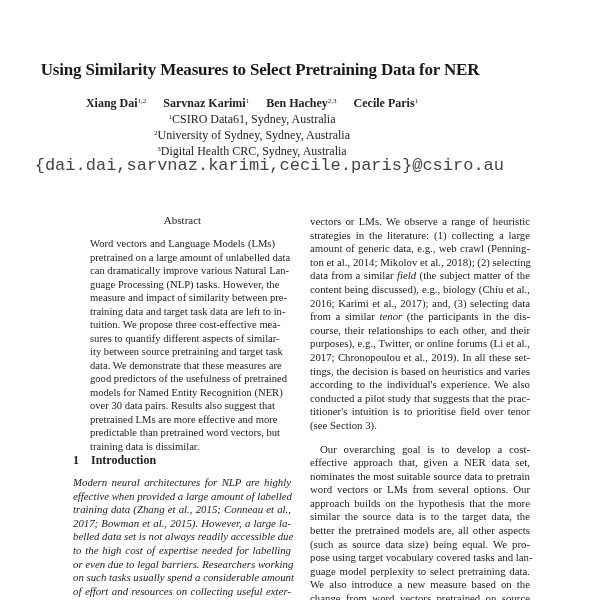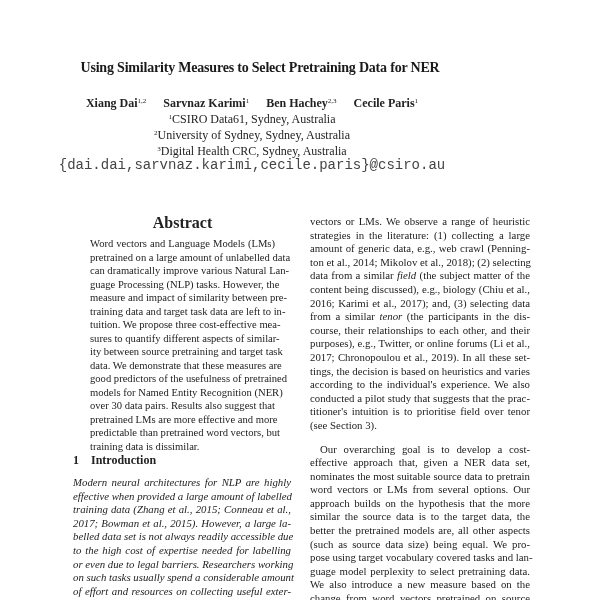--- a/index.html
+++ b/index.html
@@ -1,28 +1,28 @@
 <!DOCTYPE html>
 <html><head>
   <meta charset="utf-8">
   <style>
     html, body { margin: 0; padding: 0; background: #ffffff; }
     body { width: 600px; height: 600px; position: relative; overflow: hidden;
            font-family: "Liberation Serif", "DejaVu Serif", serif; color: #222; }
     .title { position: absolute; left: 0; width: 520px; top: 60px; text-align: center;
-             font-weight: bold; font-size: 14px; letter-spacing: -0.2px; color: #1a1a1a; }
+             font-weight: bold; font-size: 17px; letter-spacing: -0.2px; color: #1a1a1a; }
     .authors { position: absolute; left: 0; width: 504px; top: 94px; text-align: center;
                font-size: 12px; line-height: 14px; }
     .authors .names { font-weight: bold; }
     .authors .names span.author { margin: 0 7px; }
     .authors sup { font-size: 7px; font-weight: normal; vertical-align: 4px; }
-    .authors .mono { font-family: "Liberation Mono", "DejaVu Sans Mono", monospace; font-size: 14px;
-                     color: #444; line-height: 15px; }
+    .authors .mono { font-family: "Liberation Mono", "DejaVu Sans Mono", monospace; font-size: 17px;
+                     color: #444; line-height: 15px; text-align: right; }
     .abstract-title { position: absolute; left: 90px; width: 185px; top: 214px; text-align: center;
-                      font-weight: bold; font-size: 16px; }
+                      font-weight: normal; font-size: 11px; }
     .abstract { position: absolute; left: 90px; width: 185px; top: 237px; font-size: 10.6px;
                 line-height: 13.5px; text-align: justify; }
     .line { display: block; text-align: justify; text-align-last: justify; white-space: nowrap; }
     .line.last { text-align-last: left; }
     .section-head { position: absolute; left: 73px; top: 453px; font-weight: bold; font-size: 12px; }
     .section-head .num { display: inline-block; width: 18px; }
     .intro { position: absolute; left: 73px; width: 218px; top: 476px; font-size: 10.8px; line-height: 13.6px; font-style: italic; }
     .right-col { position: absolute; left: 310px; width: 220px; top: 215px; font-size: 10.8px; line-height: 13.6px; }
     .para2 { margin-top: 10px; }
     .indent { padding-left: 10px; }

